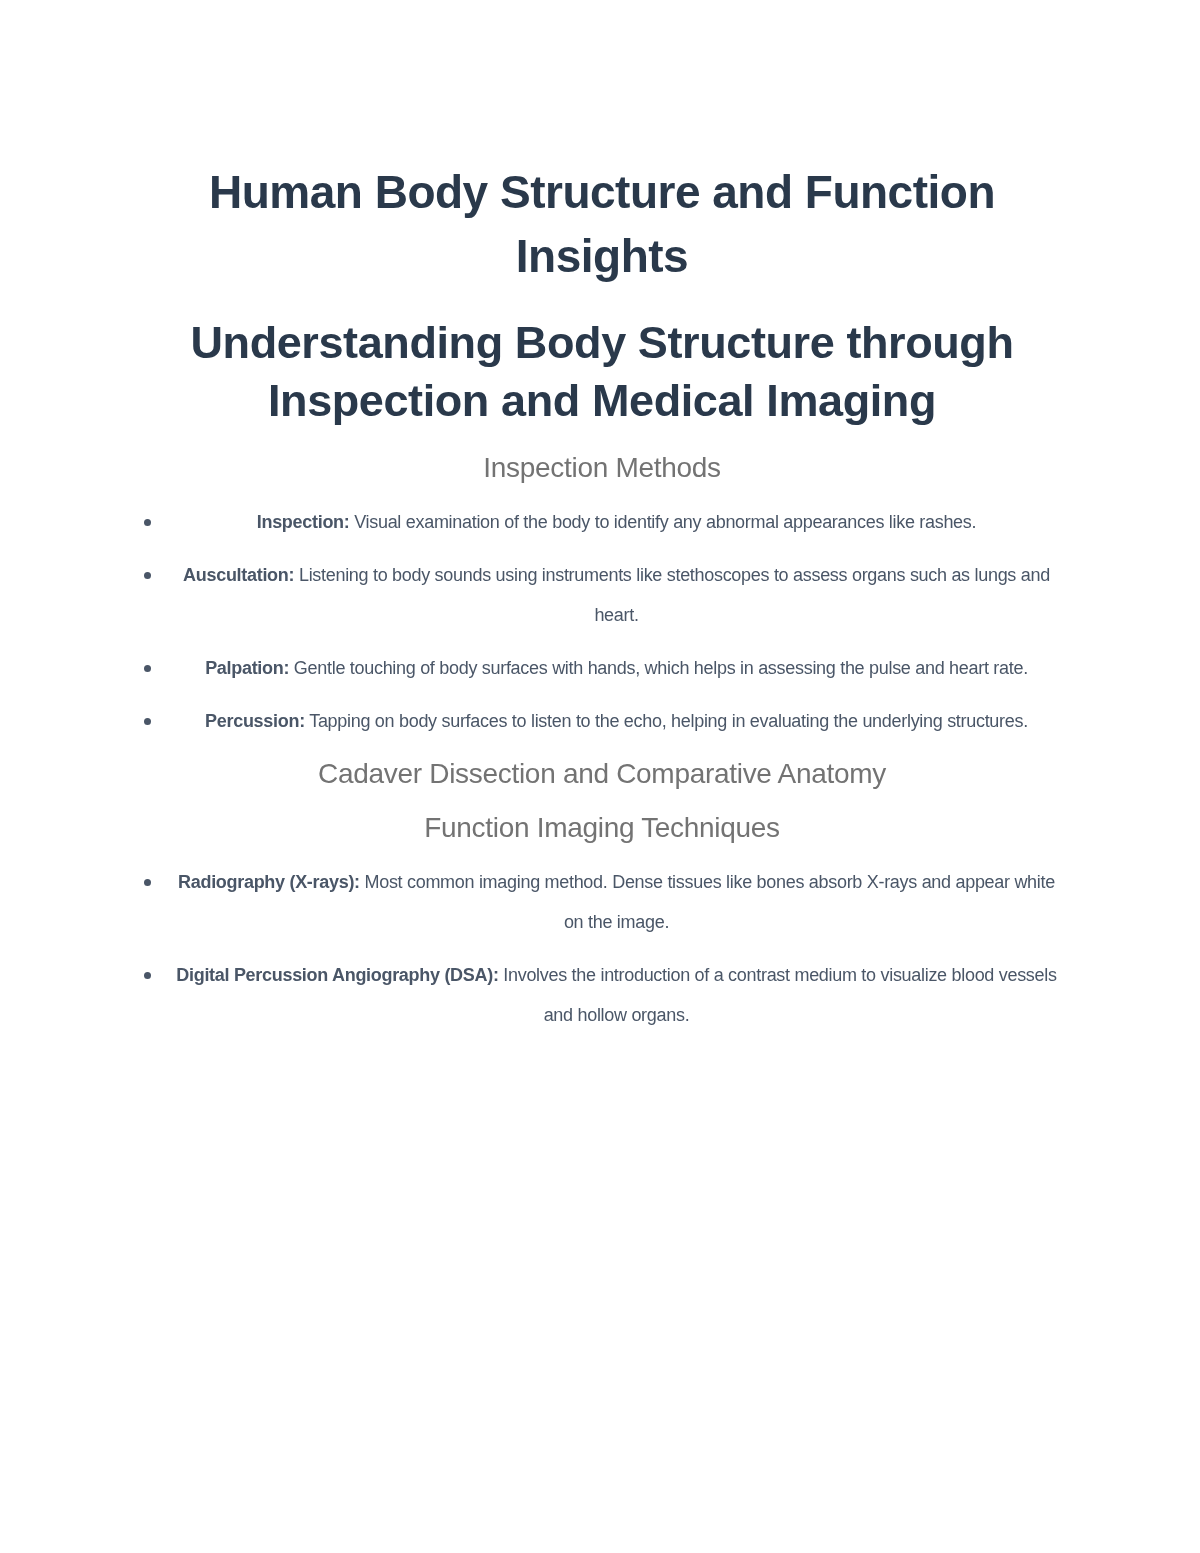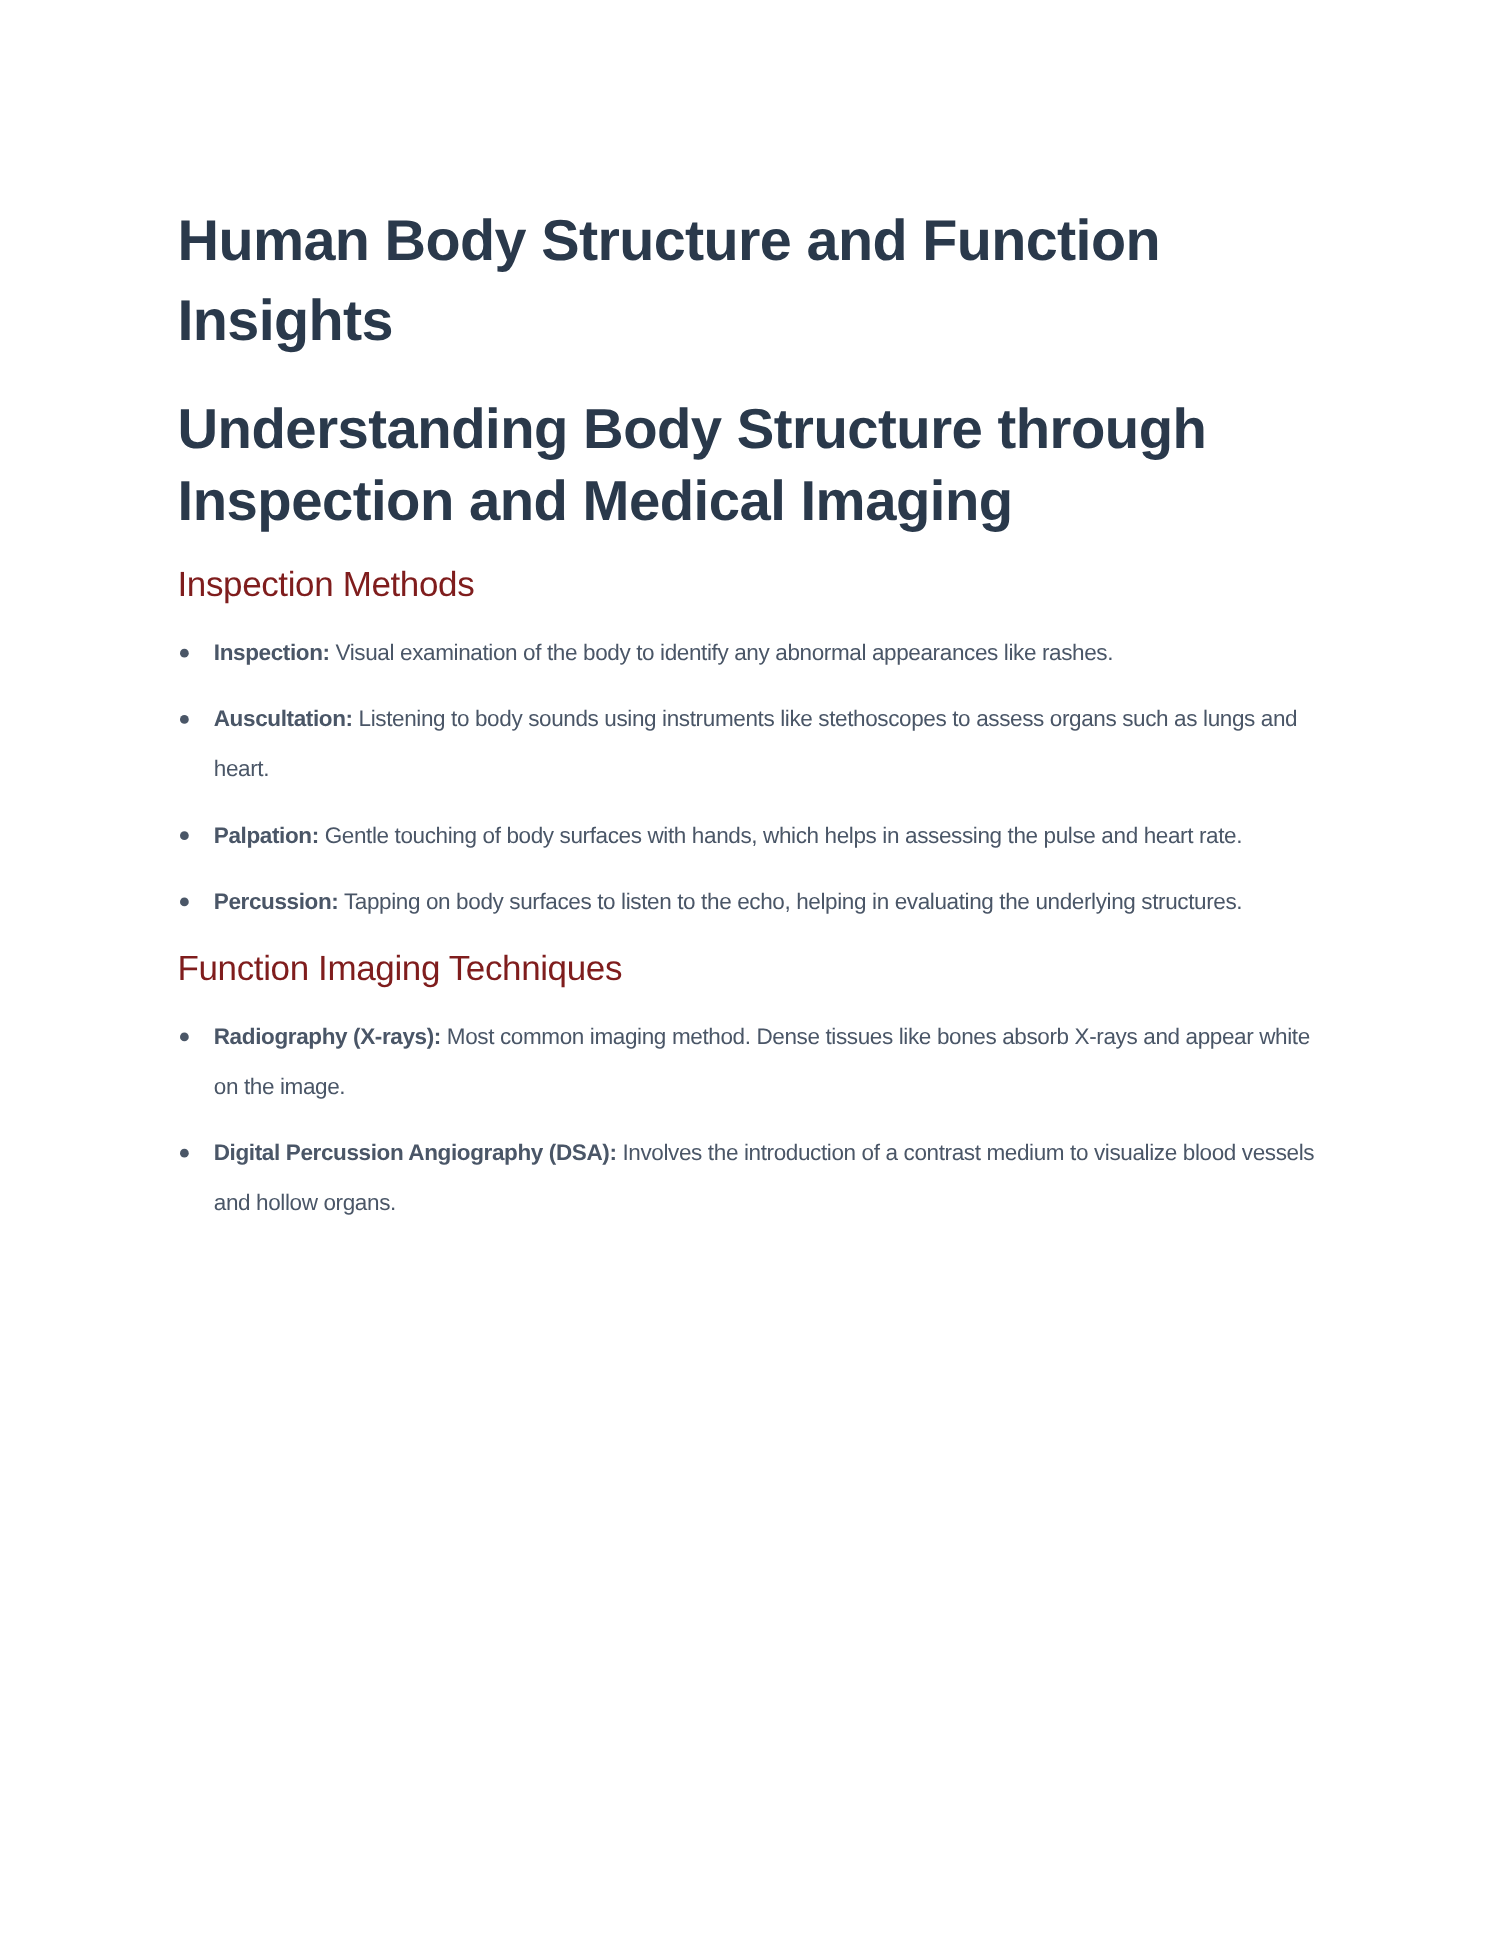--- a/index.html
+++ b/index.html
@@ -12,20 +12,21 @@
       height: 1553px;
       position: relative;
       overflow: hidden;
       font-family: "Liberation Sans", "DejaVu Sans", sans-serif;
     }
     .page {
       position: absolute;
       left: 142px;
       top: 160px;
       width: 920px;
+      text-align: center;
     }
     h1 {
       margin: 0;
       font-size: 46px;
       line-height: 64px;
       font-weight: 700;
       color: #2a394b;
       letter-spacing: -0.5px;
     }
     h2 {
@@ -34,21 +35,21 @@
       line-height: 58px;
       font-weight: 700;
       color: #2a394b;
       letter-spacing: -0.4px;
     }
     h3 {
       margin: 18px 0 0 0;
       font-size: 28px;
       line-height: 40px;
       font-weight: 400;
-      color: #7f1d1d;
+      color: #737373;
       letter-spacing: -0.3px;
     }
     ul {
       list-style: none;
       margin: 14px 0 0 0;
       padding: 0;
     }
     li {
       position: relative;
       padding-left: 29px;
@@ -93,20 +94,21 @@
     <li>
       <span class="bullet"></span>
       <span class="term">Palpation:</span><span> Gentle touching of body surfaces with hands, which helps in assessing the pulse and heart rate.</span>
     </li>
     <li>
       <span class="bullet"></span>
       <span class="term">Percussion:</span><span> Tapping on body surfaces to listen to the echo, helping in evaluating the underlying structures.</span>
     </li>
   </ul>
 
+  <h3 class="section-gap">Cadaver Dissection and Comparative Anatomy</h3>
   <ul>
   </ul>
 
   <h3 class="section-gap">Function Imaging Techniques</h3>
   <ul>
     <li>
       <span class="bullet"></span>
       <span class="term">Radiography (X-rays):</span><span> Most common imaging method. Dense tissues like bones absorb X-rays and appear white on the image.</span>
     </li>
     <li>

